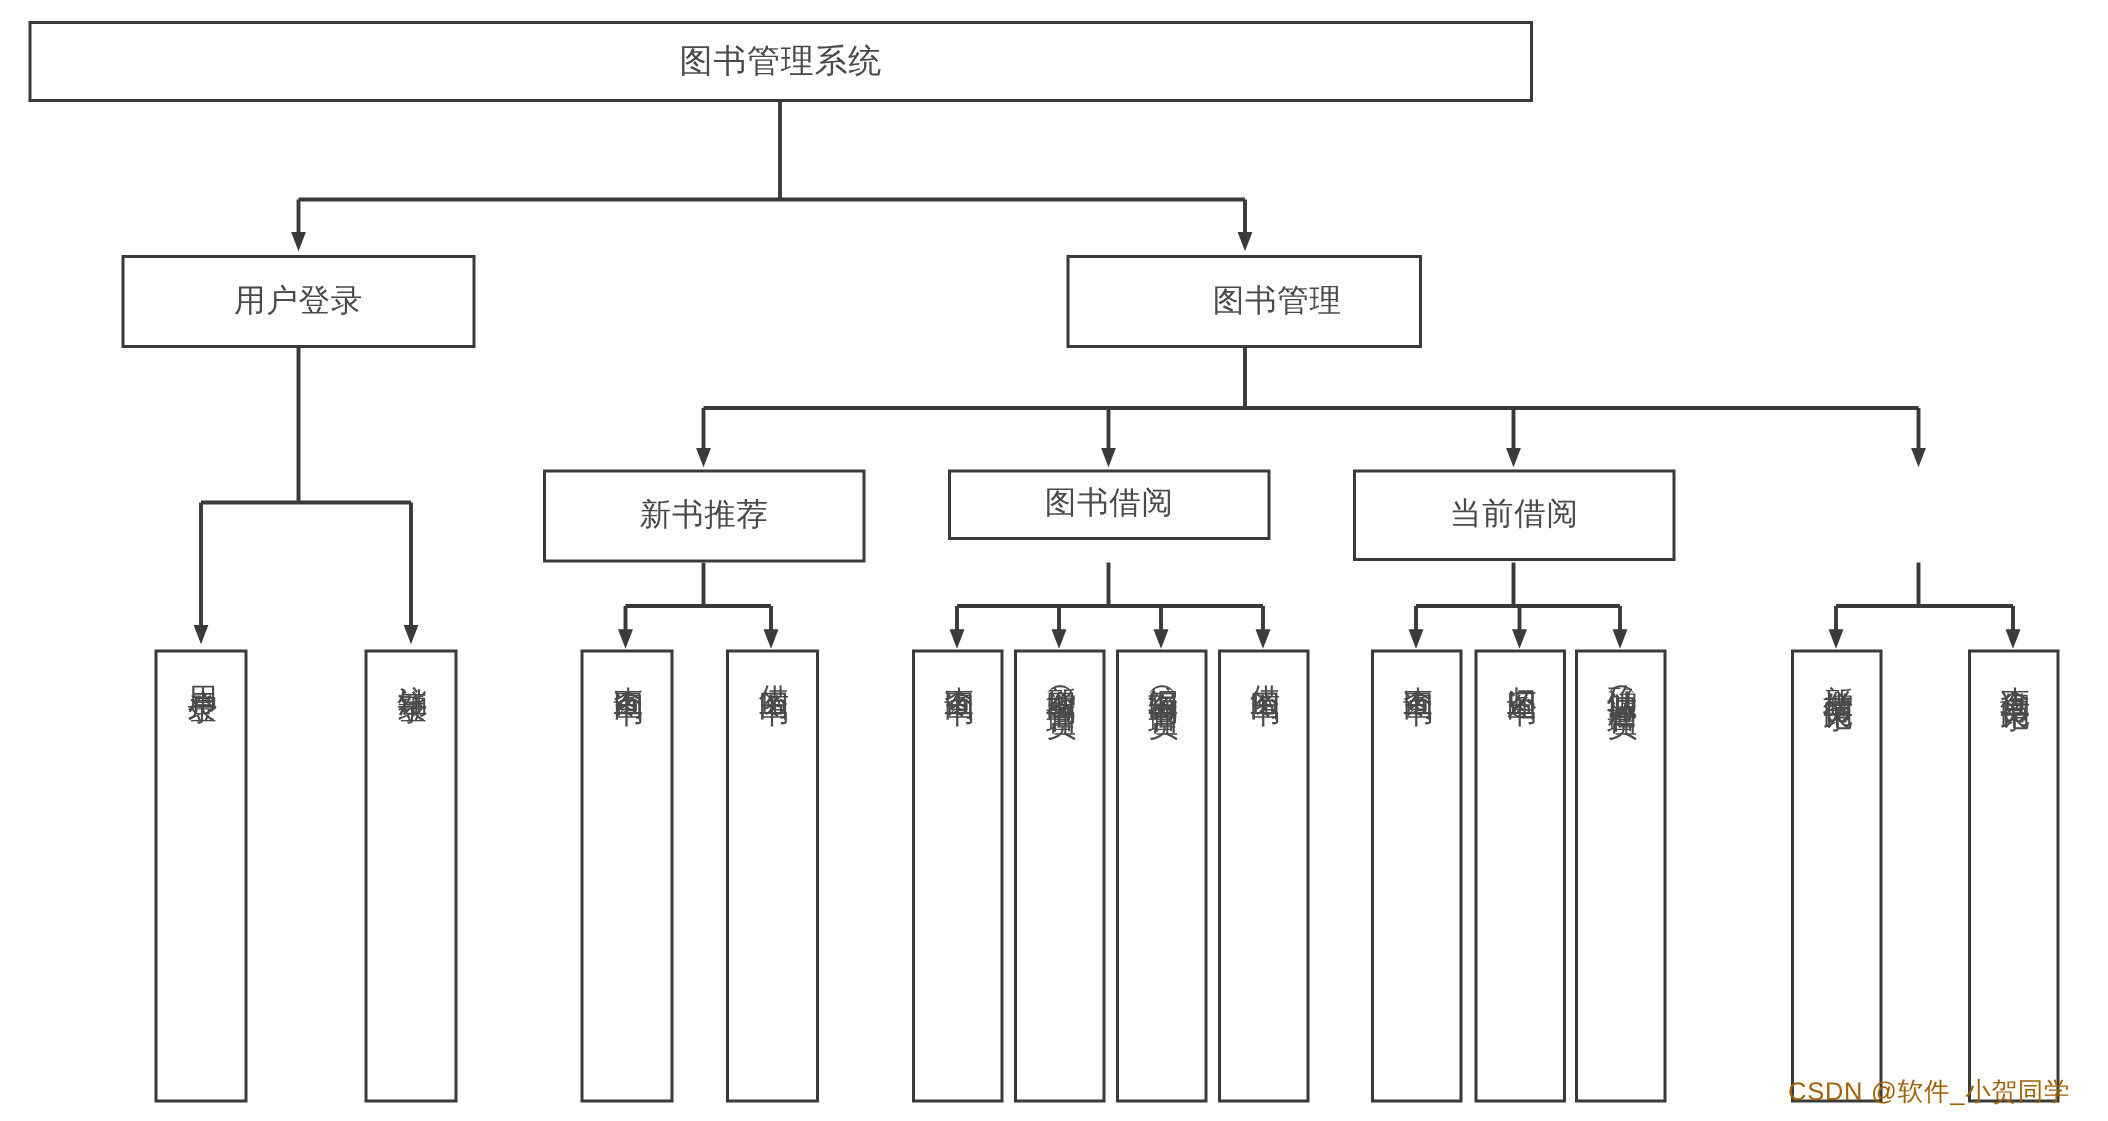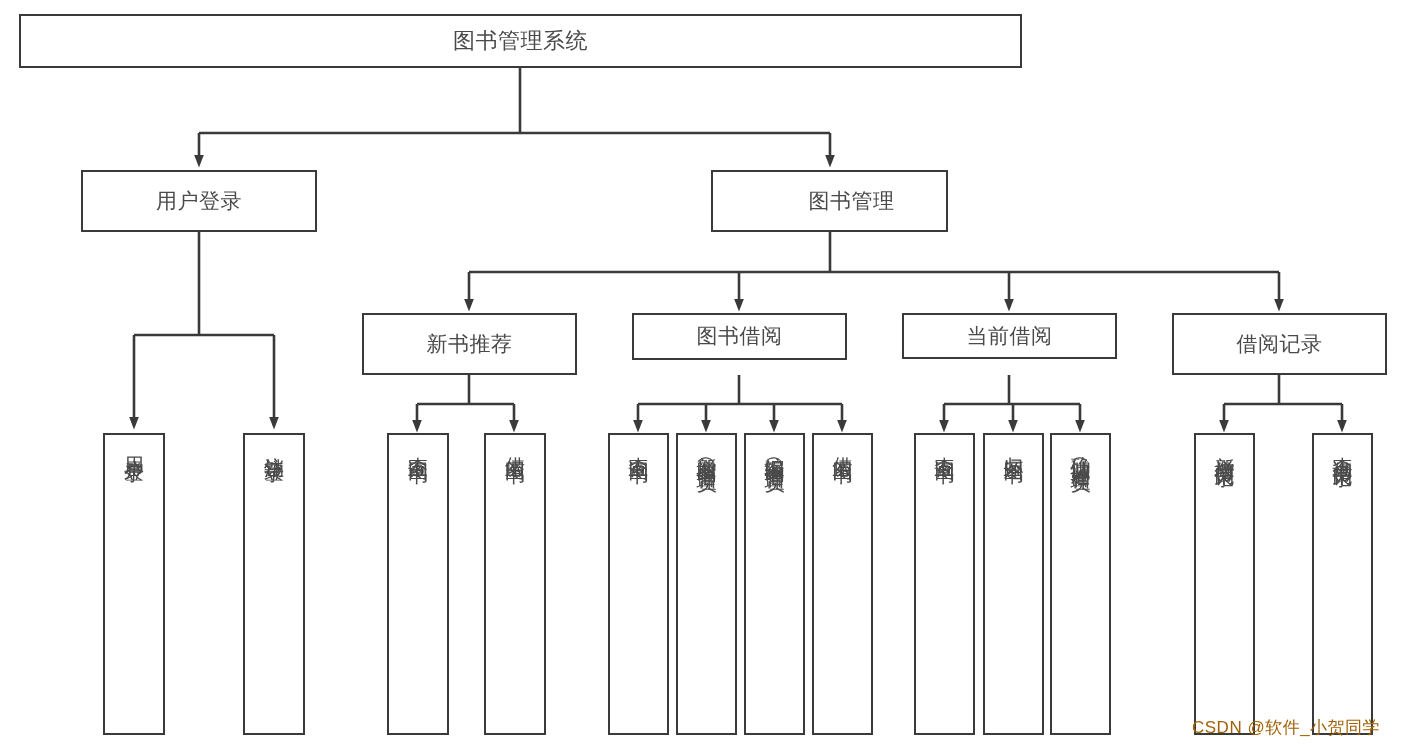--- a/index.html
+++ b/index.html
@@ -129,25 +129,22 @@
   <div class="node" style="left:711px; top:170px; width:237px; height:62px;padding-left:44px;">
     <span class="lbl">图书管理</span>
   </div>
 
   <div class="node" style="left:362px; top:313px; width:215px; height:62px;">
     <span class="lbl">新书推荐</span>
   </div>
   <div class="node" style="left:632px; top:313px; width:215px; height:47px;">
     <span class="lbl">图书借阅</span>
   </div>
-  <div class="node" style="left:902px; top:313px; width:215px; height:46px;">
+  <div class="node" style="left:902px; top:313px; width:215px; height:61px;">
     <span class="lbl">当前借阅</span>
-  </div>
-  <div class="node" style="left:1172px; top:313px; width:215px; height:62px;">
-    <span class="lbl">借阅记录</span>
   </div>
 
   <div class="node vertical" style="left:103px; top:433px; width:62px; height:302px;">
     <span class="lbl">用户登录</span>
   </div>
   <div class="node vertical" style="left:243px; top:433px; width:62px; height:302px;">
     <span class="lbl">注销登录</span>
   </div>
 
   <div class="node vertical" style="left:387px; top:433px; width:62px; height:302px;">

